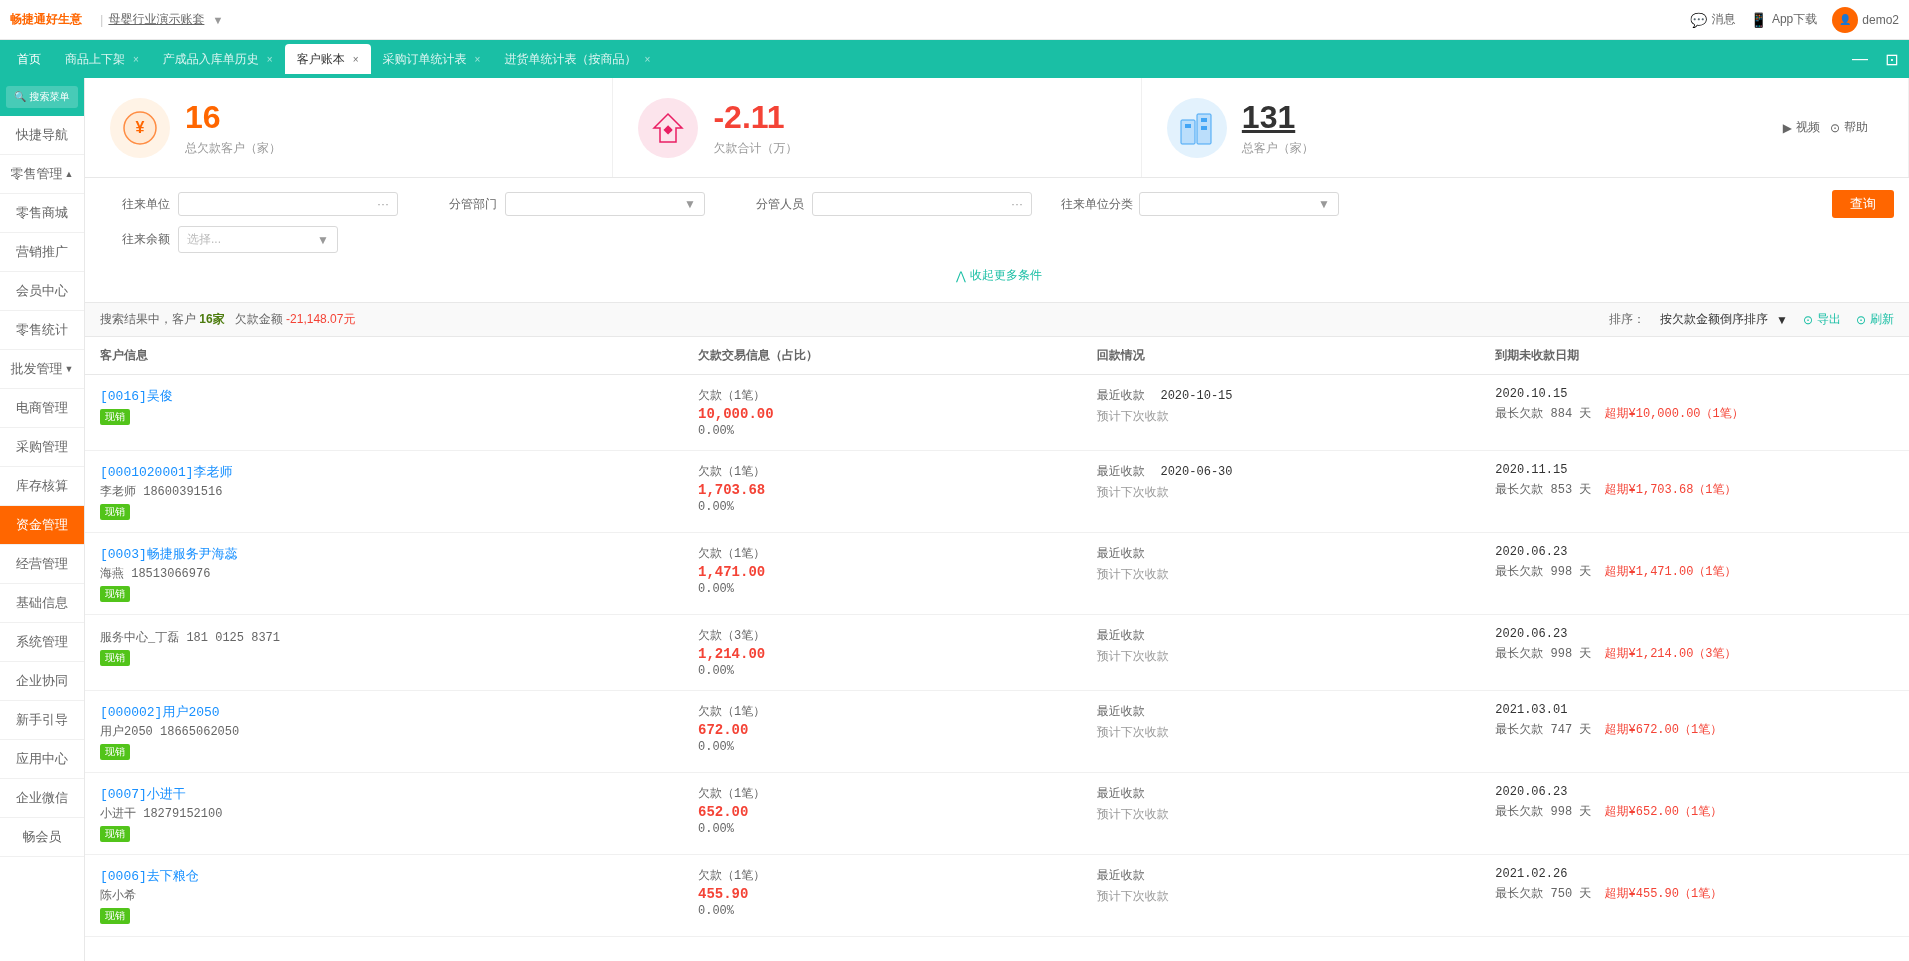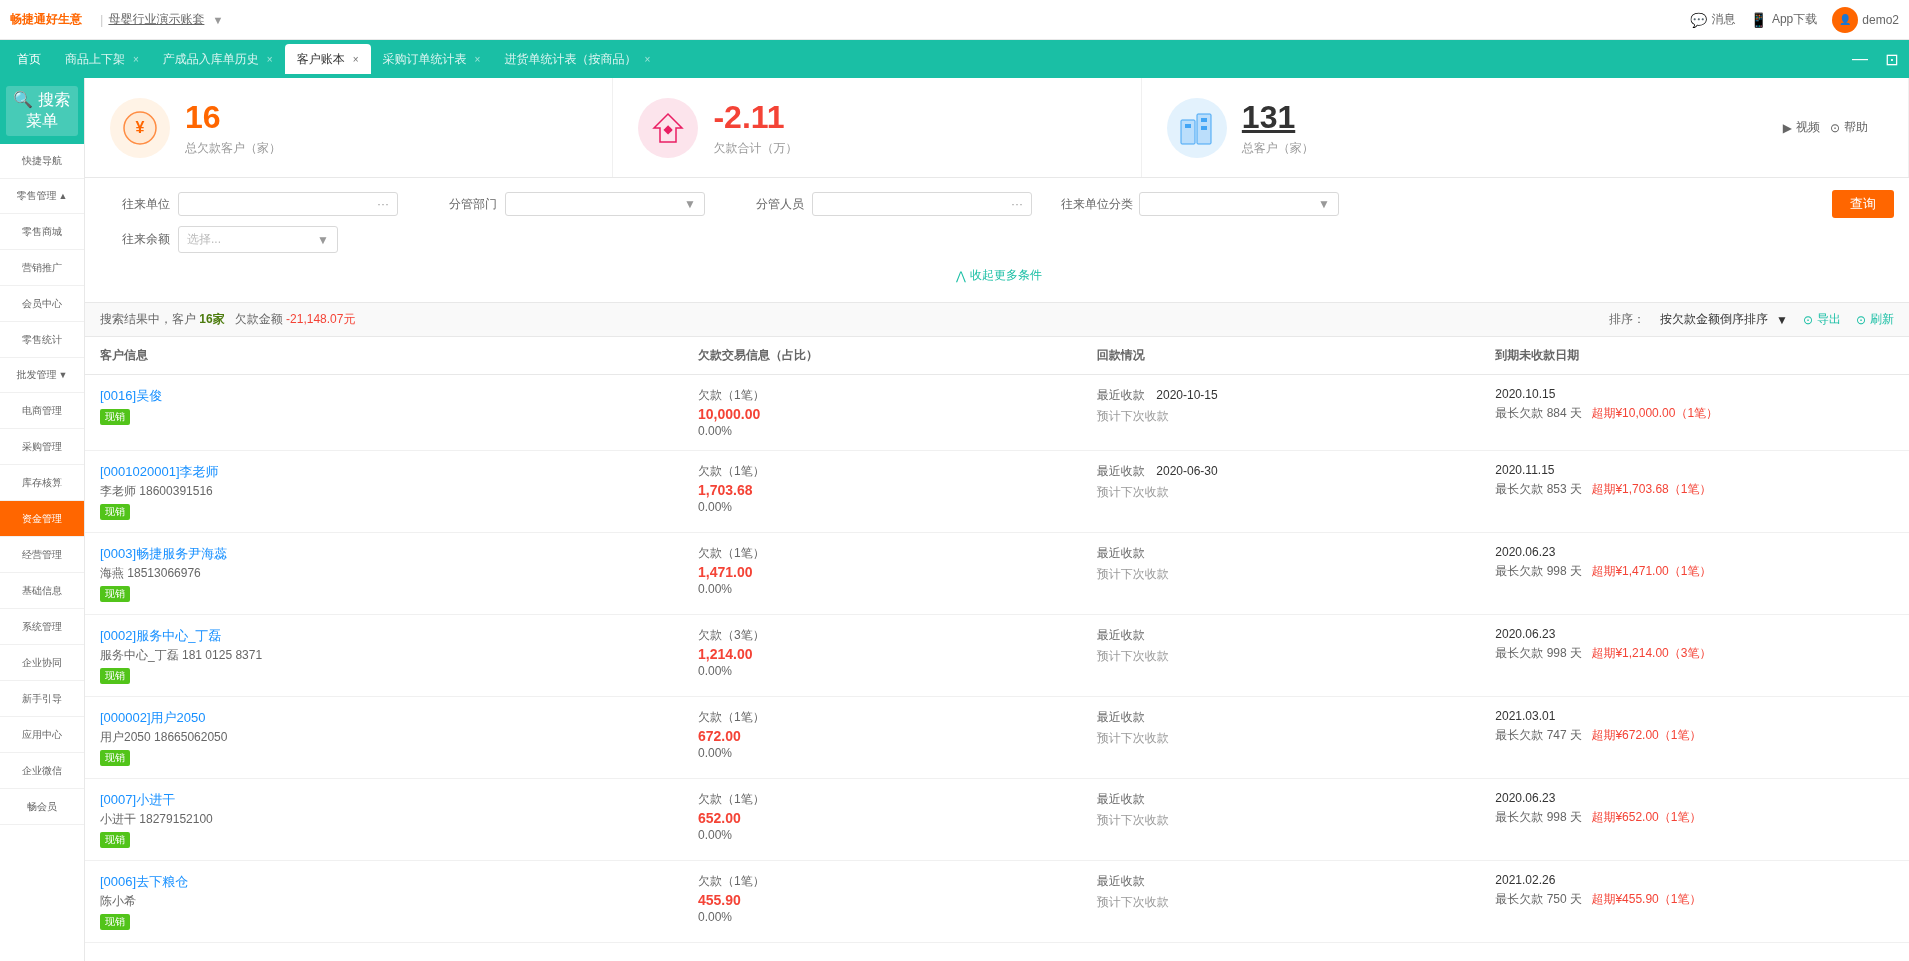--- a/index.html
+++ b/index.html
@@ -23,25 +23,25 @@
     .tab-close { font-size: 10px; color: inherit; opacity: 0.7; margin-left: 4px; }
     .tab-bar-right { margin-left: auto; display: flex; gap: 8px; }
     .tab-bar-btn { color: #fff; font-size: 16px; cursor: pointer; width: 24px; height: 24px; display: flex; align-items: center; justify-content: center; }
 
     
     .main-layout { display: flex; flex: 1; overflow: hidden; }
 
     
     .sidebar { width: 85px; background: #fff; border-right: 1px solid #e8e8e8; display: flex; flex-direction: column; flex-shrink: 0; overflow-y: auto; }
     .sidebar-search { padding: 8px 6px; background: #1abfa5; }
-    .sidebar-search-btn { width: 100%; padding: 4px; background: rgba(255,255,255,0.2); border: none; border-radius: 3px; color: #fff; font-size: 16px; cursor: pointer; }
+    .sidebar-search-btn { width: 100%; padding: 4px; background: rgba(255,255,255,0.2); border: none; border-radius: 3px; color: #fff; font-size: 10px; cursor: pointer; }
     .sidebar-nav { display: flex; flex-direction: column; }
     .sidebar-item { padding: 10px 5px; text-align: center; cursor: pointer; font-size: 12px; color: #666; border-bottom: 1px solid #f0f0f0; }
     .sidebar-item.active { background: #ff6600; color: #fff; }
-    .sidebar-item-label { font-size: 10px; }
+    .sidebar-item-label { font-size: 13px; }
     .sidebar-item-with-arrow { display: flex; align-items: center; justify-content: center; gap: 2px; }
 
     
     .content-area { flex: 1; display: flex; flex-direction: column; overflow: hidden; }
 
     
     .stats-bar { display: flex; background: #fff; border-bottom: 1px solid #e8e8e8; height: 100px; flex-shrink: 0; }
     .stat-card { flex: 1; display: flex; align-items: center; padding: 15px 25px; border-right: 1px solid #f0f0f0; gap: 15px; }
     .stat-icon { width: 60px; height: 60px; border-radius: 50%; display: flex; align-items: center; justify-content: center; }
     .stat-icon.orange { background: #fff3e6; }
@@ -79,21 +79,21 @@
     .result-text .red { color: #f44336; }
     .result-actions { margin-left: auto; display: flex; align-items: center; gap: 15px; }
     .sort-label { color: #666; }
     .sort-select { display: flex; align-items: center; gap: 4px; color: #333; cursor: pointer; }
     .action-btn { display: flex; align-items: center; gap: 4px; color: #1abfa5; cursor: pointer; font-size: 12px; }
 
     
     .table-area { flex: 1; overflow-y: auto; background: #fff; }
     .table-header { display: grid; grid-template-columns: 3fr 2fr 2fr 2fr; padding: 10px 15px; background: #fff; border-bottom: 1px solid #e8e8e8; font-size: 12px; color: #666; font-weight: bold; }
     .table-row-container { border-bottom: 1px solid #f0f0f0; }
-    .table-row { display: grid; grid-template-columns: 3fr 2fr 2fr 2fr; padding: 12px 15px; align-items: start; }
+    .table-row { display: grid; grid-template-columns: 3fr 2fr 2fr 2fr; padding: 12px 15px; align-items: start; font-family: Liberation Mono, monospace; }
     .customer-name { color: #1890ff; font-size: 13px; cursor: pointer; }
     .customer-phone { color: #666; font-size: 12px; margin-top: 2px; }
     .tag { display: inline-block; background: #52c41a; color: #fff; font-size: 10px; padding: 1px 5px; border-radius: 2px; margin-top: 4px; }
     .debt-count { color: #666; font-size: 12px; }
     .debt-amount { color: #f44336; font-size: 14px; font-weight: bold; margin-top: 2px; }
     .debt-ratio { color: #666; font-size: 12px; margin-top: 2px; }
     .recovery-label { color: #666; font-size: 12px; }
     .recovery-date { color: #333; font-size: 12px; margin-left: 8px; }
     .recovery-next { color: #999; font-size: 12px; margin-top: 4px; }
     .due-date { color: #333; font-size: 12px; }
@@ -462,21 +462,20 @@
                 <span class="overdue-days">最长欠款 998 天</span>
                 <span class="overdue-amount" style="margin-left:6px;">超期¥1,471.00（1笔）</span>
               </div>
             </div>
           </div>
         </div>
 
         <div class="table-row-container">
           <div class="table-row">
             <div>
-              <div class="customer-name">[0002]服务中心_丁磊</div>
               <div class="customer-phone">服务中心_丁磊 181 0125 8371</div>
               <span class="tag">现销</span>
             </div>
             <div>
               <div class="debt-count">欠款（3笔）</div>
               <div class="debt-amount" style="cursor:pointer;">1,214.00</div>
               <div class="debt-ratio">0.00%</div>
             </div>
             <div>
               <div>

